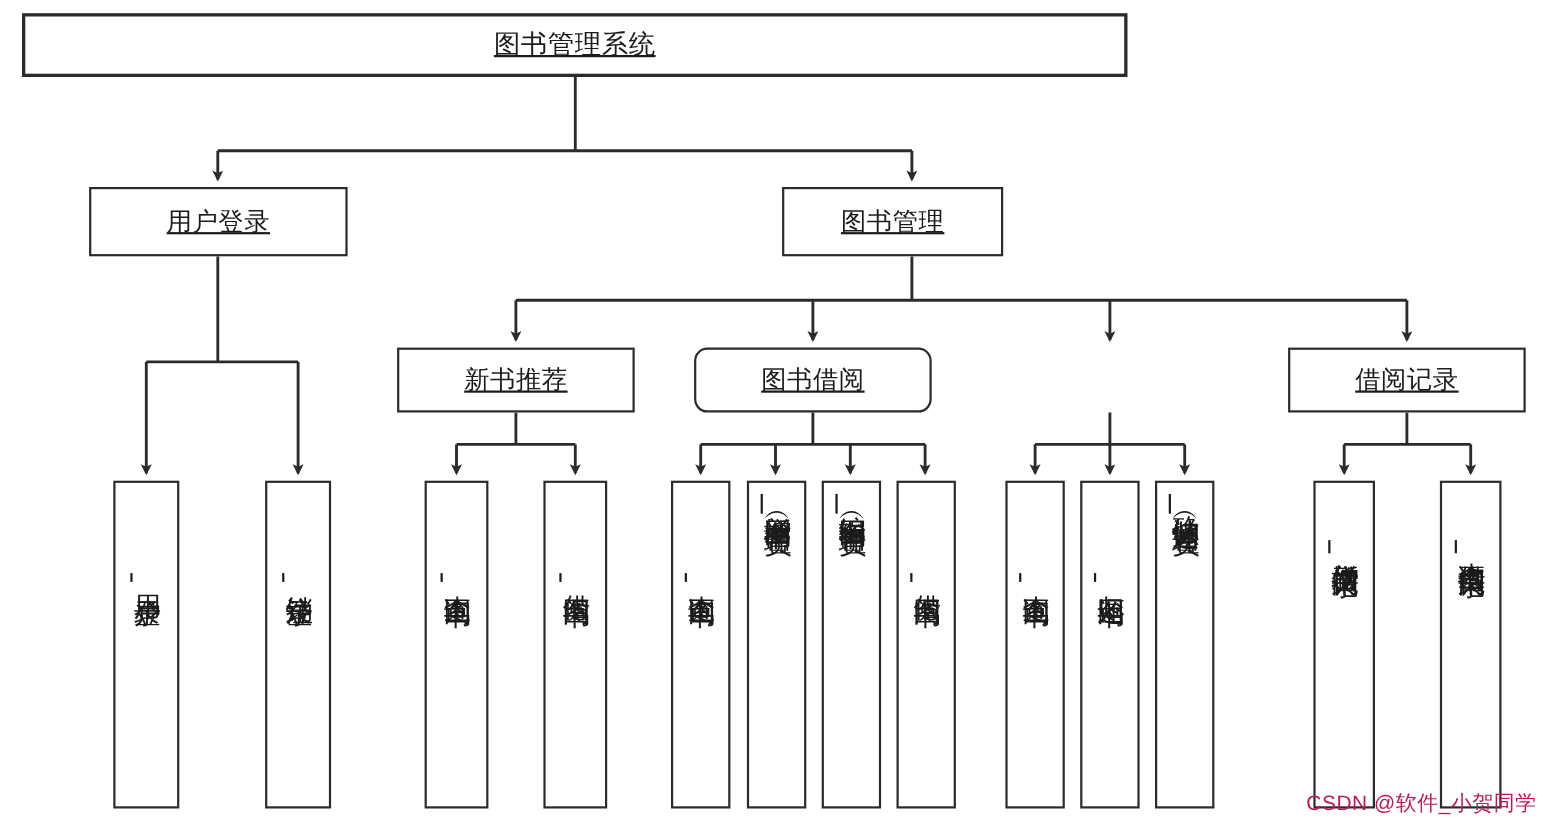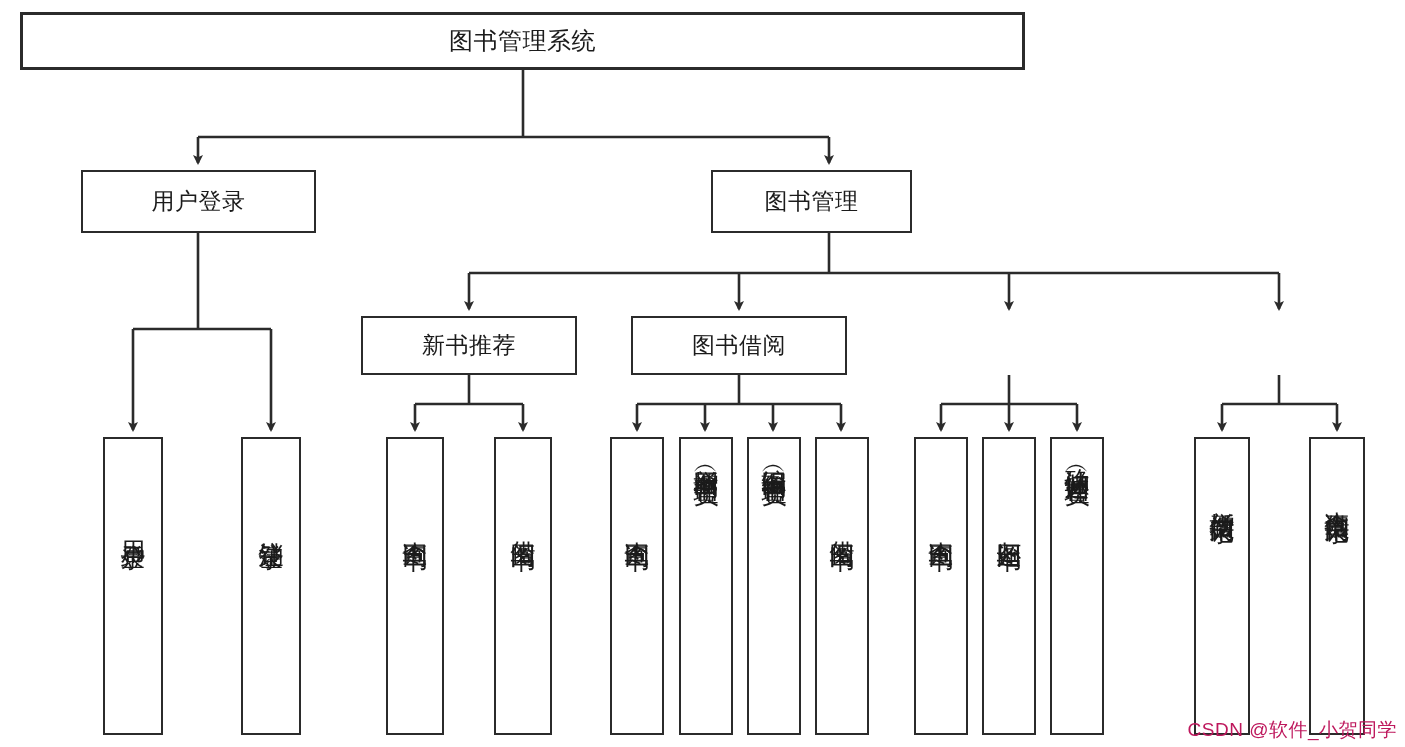--- a/index.html
+++ b/index.html
@@ -34,20 +34,21 @@
   }
   .node.root{
     border-width:3px;
   }
   .node .label{
     display:block;
     text-align:center;
     line-height:1.28;
     letter-spacing:0.5px;
     white-space:nowrap;
+    text-decoration:underline;
   }
   
   .node.h .label{
     font-size:23px;
   }
   .node.root .label{
     font-size:24px;
   }
   
   .node.v{
@@ -147,25 +148,28 @@
   </div>
 
   <div class="node h" style="left:711px; top:170px; width:201px; height:63px;">
     <span class="label">图书管理</span>
   </div>
 
   <div class="node h" style="left:361px; top:316px; width:216px; height:59px;">
     <span class="label">新书推荐</span>
   </div>
 
-  <div class="node h" style="left:631px; top:316px; width:216px; height:59px;">
+  <div class="node h" style="left:631px; top:316px; width:216px; height:59px;border-radius:12px;">
     <span class="label">图书借阅</span>
   </div>
 
 
+  <div class="node h" style="left:1171px; top:316px; width:216px; height:59px;">
+    <span class="label">借阅记录</span>
+  </div>
 
   <div class="node v mid" style="left:103px; top:437px; width:60px; height:298px;">
     <span class="label">用户登录</span>
   </div>
 
   <div class="node v mid" style="left:241px; top:437px; width:60px; height:298px;">
     <span class="label">注销登录</span>
   </div>
 
   <div class="node v mid" style="left:386px; top:437px; width:58px; height:298px;">

